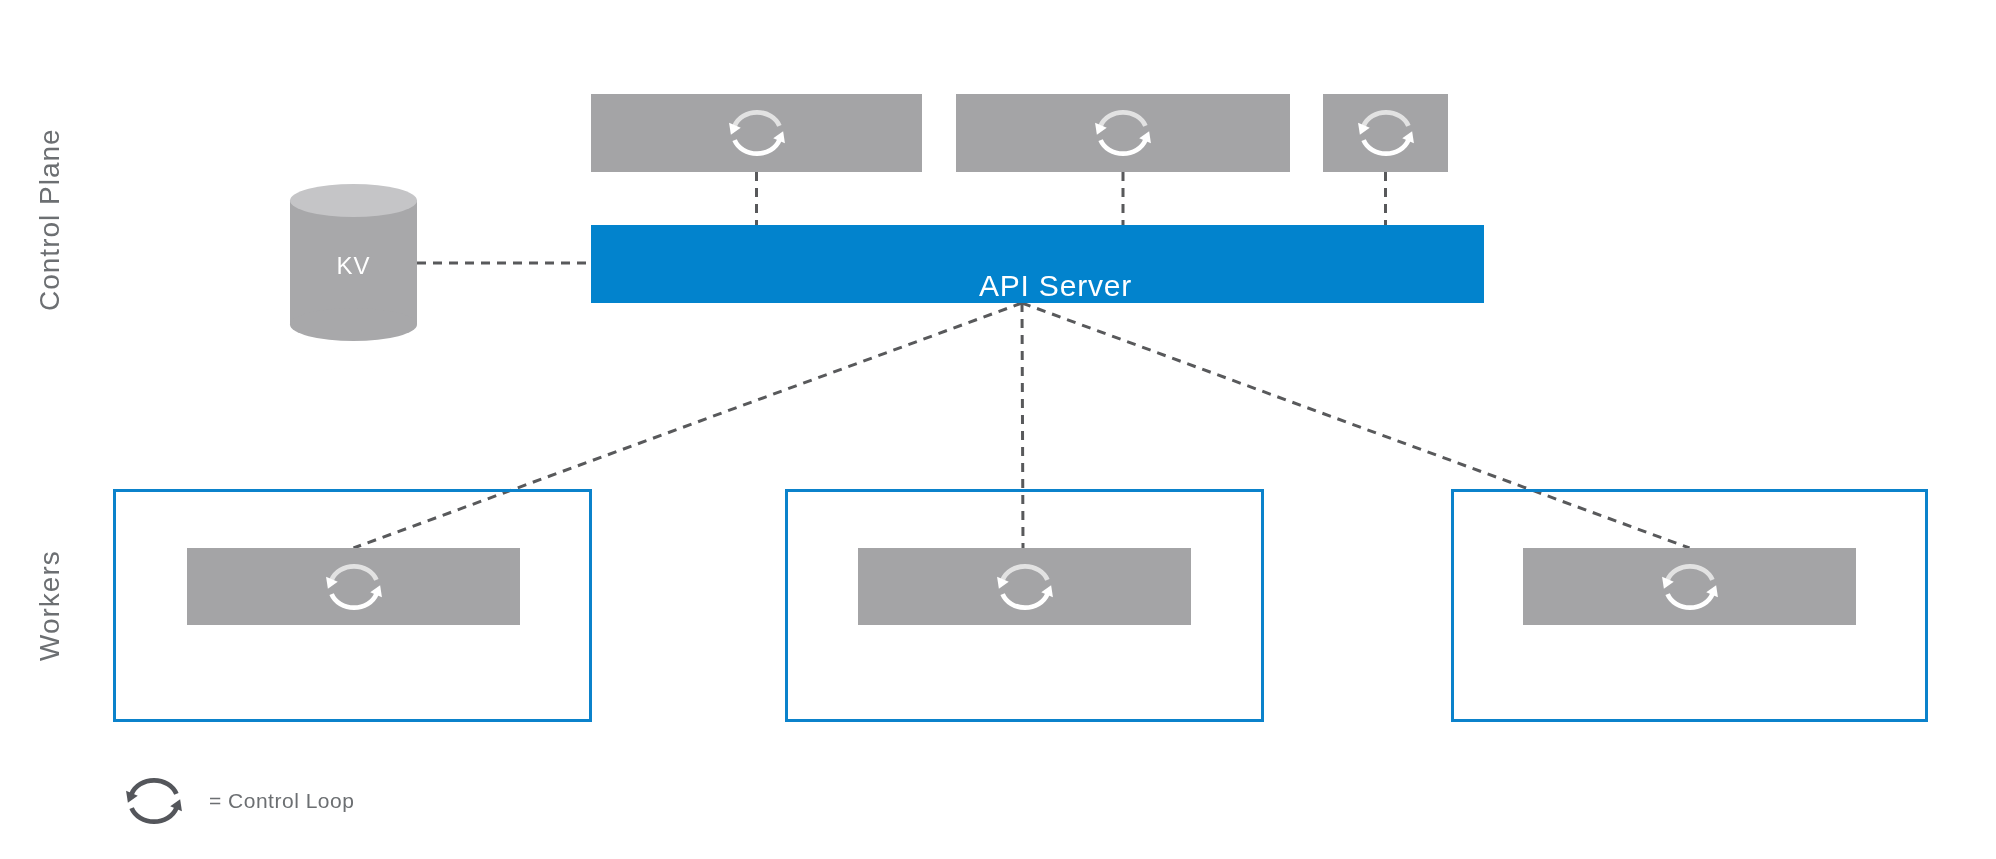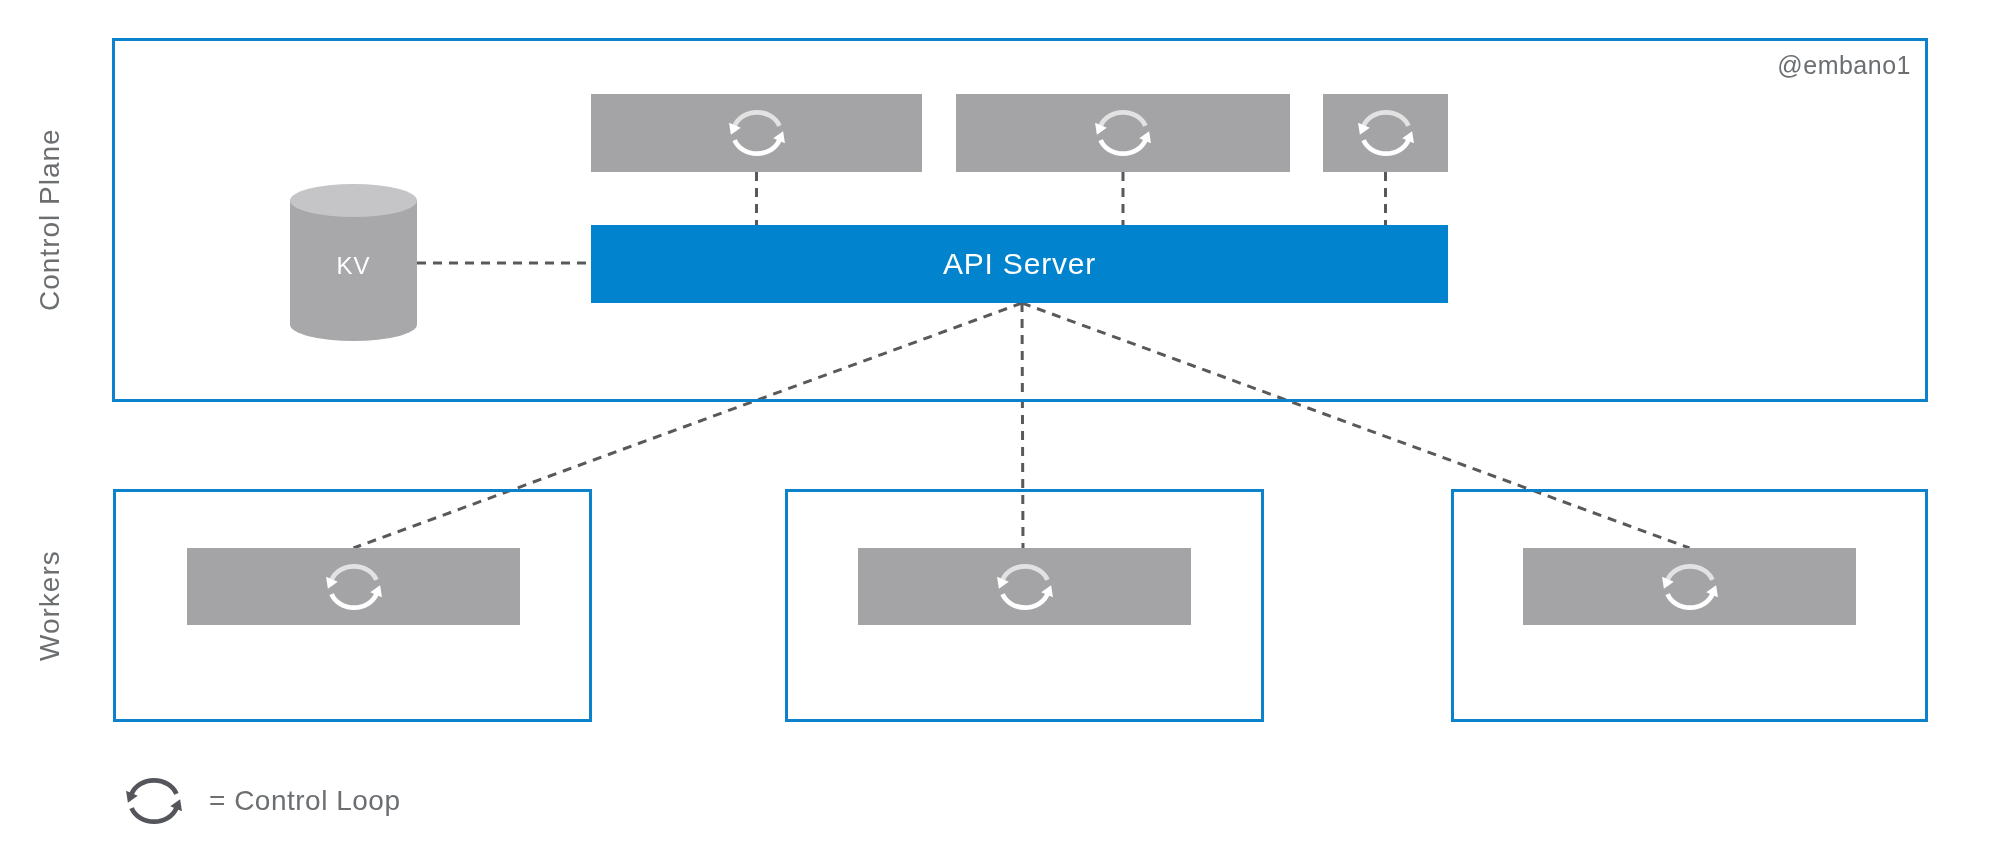--- a/index.html
+++ b/index.html
@@ -49,40 +49,40 @@
     position:absolute;background:var(--box-gray);z-index:1;
     display:flex;align-items:center;justify-content:center;
   }
   .ctrl-1{left:591px;top:94px;width:331px;height:78px;}
   .ctrl-2{left:956px;top:94px;width:334px;height:78px;}
   .ctrl-3{left:1323px;top:94px;width:125px;height:78px;}
 
   .api-server{
     position:absolute;left:591px;top:225px;width:857px;height:78px;
     background:var(--accent-blue);z-index:1;
-    display:flex;align-items:center;justify-content:center;
+    display:flex;align-items:flex-end;justify-content:center;padding-left:36px;
   }
   .api-server span{color:#fff;font-size:30px;letter-spacing:0.8px;}
 
   .worker-box{
     position:absolute;top:489px;width:479px;height:233px;
     border:3px solid var(--border-blue);box-sizing:border-box;z-index:1;
   }
   .wk-1{left:113px;}
   .wk-2{left:785px;}
   .wk-3{left:1451px;width:477px;}
   .pod-1{left:187px;top:548px;width:333px;height:77px;}
   .pod-2{left:858px;top:548px;width:333px;height:77px;}
   .pod-3{left:1523px;top:548px;width:333px;height:77px;}
 
   .loop-white{color:#fff;--top-op:0.68;}
   .loop-dark{color:var(--legend-icon-gray);--top-op:1;}
 
   .legend{position:absolute;left:121px;top:774px;height:54px;display:flex;align-items:center;z-index:1;}
-  .legend-text{margin-left:22px;font-size:28px;letter-spacing:0.5px;color:var(--text-gray);}
+  .legend-text{margin-left:22px;font-size:21px;letter-spacing:0.5px;color:var(--text-gray);}
 
   .defs-hidden{position:absolute;width:0;height:0;overflow:hidden;}
 </style>
 </head>
 <body>
 
 <svg class="defs-hidden" aria-hidden="true">
   <symbol id="loop-icon" viewBox="-40 -34 80 68">
     <path d="M 28.2 -8.9 A 30 26 0 0 0 -28.2 -8.9" fill="none" stroke="currentColor" stroke-width="6" style="opacity:var(--top-op,1)"></path>
     <path d="M -1 -8 L 12 0 L -1 8 Z" fill="currentColor" transform="translate(-28.2,-8.9) rotate(113)"></path>
@@ -96,23 +96,20 @@
   <svg class="connectors" width="1996" height="859">
     <line x1="756.5" y1="172" x2="756.5" y2="225"></line>
     <line x1="1123" y1="172" x2="1123" y2="225"></line>
     <line x1="1385.5" y1="172" x2="1385.5" y2="225"></line>
     <line x1="417" y1="263" x2="591" y2="263"></line>
     <line x1="1022" y1="303" x2="353.5" y2="548"></line>
     <line x1="1022" y1="303" x2="1023" y2="548"></line>
     <line x1="1022" y1="303" x2="1689.5" y2="548"></line>
   </svg>
 
-  <div class="cp-box">
-    <span class="attribution">@embano1</span>
-  </div>
 
   <div class="side-label cp">Control Plane</div>
 
   <div class="cyl-part cyl-body"></div>
   <div class="cyl-part cyl-bottom"></div>
   <div class="cyl-part cyl-top"></div>
   <div class="kv-label">KV</div>
 
   <div class="gray-box ctrl-1">
     <svg class="loop-white" width="64" height="54">

